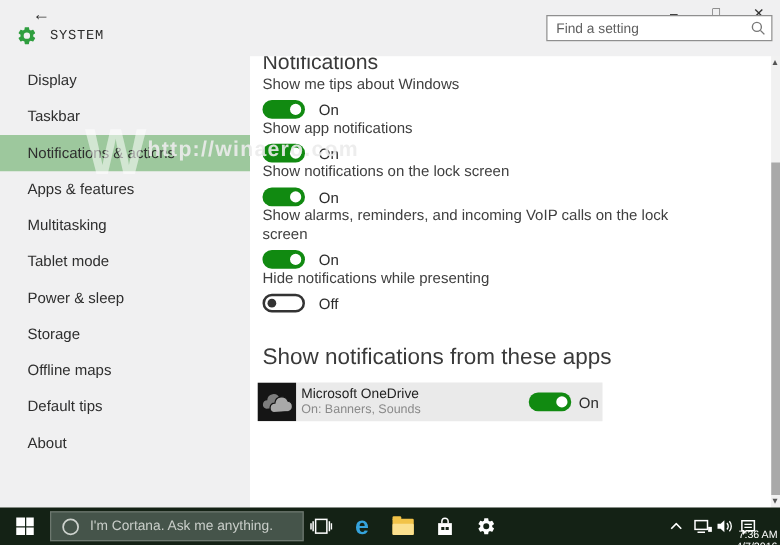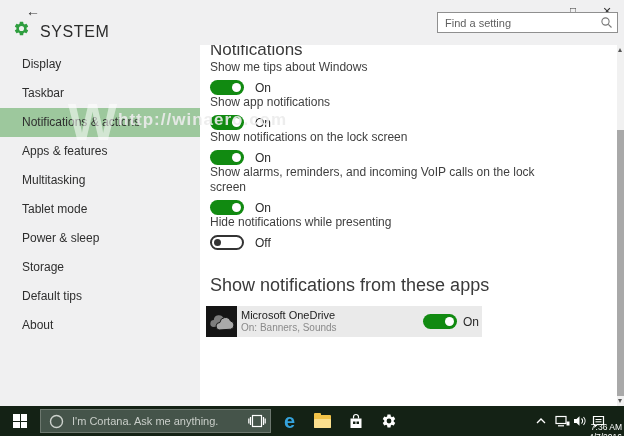--- a/index.html
+++ b/index.html
@@ -9,21 +9,21 @@
 
   
   #titlebar { position:absolute; left:0; top:0; width:624px; height:22px; background:var(--chrome); }
   #back-btn { position:absolute; left:26px; top:3px; font-size:14px; color:#333; cursor:pointer; }
   .winctl { position:absolute; top:0; width:34px; height:22px; text-align:center; line-height:22px;
             font-size:11px; color:#333; }
   #min-btn { right:68px; } #max-btn { right:34px; font-size:10px; } #close-btn { right:0; font-size:11px; }
 
   #header { position:absolute; left:0; top:22px; width:624px; height:23px; background:var(--chrome); }
   #app-gear { position:absolute; left:13px; top:-2px; width:17px; height:17px; }
-  #app-title { position:absolute; left:40px; top:1px; font-size:16px; letter-spacing:0.6px; color:#2b2b2b; }
+  #app-title { position:absolute; left:40px; top:1px; font-size:11px; letter-spacing:0.6px; color:#2b2b2b;font-family:Liberation Mono, monospace; }
   #search-box { position:absolute; left:437px; top:-10px; width:181px; height:21px; background:#fff;
                 border:1px solid #8f8f8f; }
   #search-input { width:100%; height:100%; border:none; outline:none; font-size:11px; padding:0 20px 0 7px;
                   font-family:"Liberation Sans",sans-serif; color:#333; background:transparent; }
   #search-input::placeholder { color:#5f5f5f; opacity:1; }
   #search-mag { position:absolute; right:4px; top:3px; width:13px; height:13px; }
 
   
   #sidebar { position:absolute; left:0; top:45px; width:200px; height:361px; background:var(--chrome); }
   .side-item { position:relative; height:29px; line-height:29px; padding-left:22px; font-size:12px;
@@ -69,21 +69,21 @@
                opacity:0.55; line-height:52px; }
   #wm-text { position:absolute; left:50px; top:14px; font-size:17px; font-weight:bold; letter-spacing:1px;
              color:#ececec; opacity:0.9; white-space:nowrap; }
 
   
   #taskbar { position:absolute; left:0; top:406px; width:624px; height:30px; background:var(--tbbg); }
   #start-btn { position:absolute; left:0; top:0; width:40px; height:30px; cursor:pointer; }
   #start-logo { position:absolute; left:13px; top:8px; width:14px; height:14px; display:grid;
                 grid-template-columns:6.5px 6.5px; grid-template-rows:6.5px 6.5px; gap:1px; }
   #start-logo span { background:#fff; }
-  #cortana-box { position:absolute; left:40px; top:3px; width:231px; height:24px; background:#45544a;
+  #cortana-box { position:absolute; left:40px; top:3px; width:203px; height:24px; background:#45544a;
                  border:1px solid #6d786f; display:flex; align-items:center; cursor:text; }
   #cortana-circle { margin-left:8px; flex:0 0 15px; }
   #cortana-text { margin-left:8px; font-size:11px; color:#c9cec9; white-space:nowrap; }
   .tb-icon { position:absolute; top:0; width:33px; height:30px; display:flex; align-items:center;
              justify-content:center; cursor:pointer; }
   #edge-e { color:var(--edge); font-size:20px; font-weight:bold; line-height:20px; }
   .folder { position:relative; width:17px; height:13px; background:var(--folder); border-radius:1px; }
   .folder::before { content:''; position:absolute; left:0; top:-2px; width:7px; height:3px;
                     background:var(--folder); border-radius:1px 1px 0 0; }
   .folder::after { content:''; position:absolute; left:0; bottom:0; width:17px; height:9px;
@@ -121,20 +121,21 @@
 
   <div id="sidebar">
       <div class="side-item">Display</div>
       <div class="side-item">Taskbar</div>
       <div class="side-item selected">Notifications &amp; actions</div>
       <div class="side-item">Apps &amp; features</div>
       <div class="side-item">Multitasking</div>
       <div class="side-item">Tablet mode</div>
       <div class="side-item">Power &amp; sleep</div>
       <div class="side-item">Storage</div>
+      <div class="side-item">Offline maps</div>
       <div class="side-item">Default tips</div>
       <div class="side-item">About</div>
     </div>
 
   <div id="content">
     <h1 id="section-title">Notifications</h1>
     <div id="settings-list">
         <div class="setting">
           <div class="setting-label">Show me tips about Windows</div>
           <div class="toggle-row">

